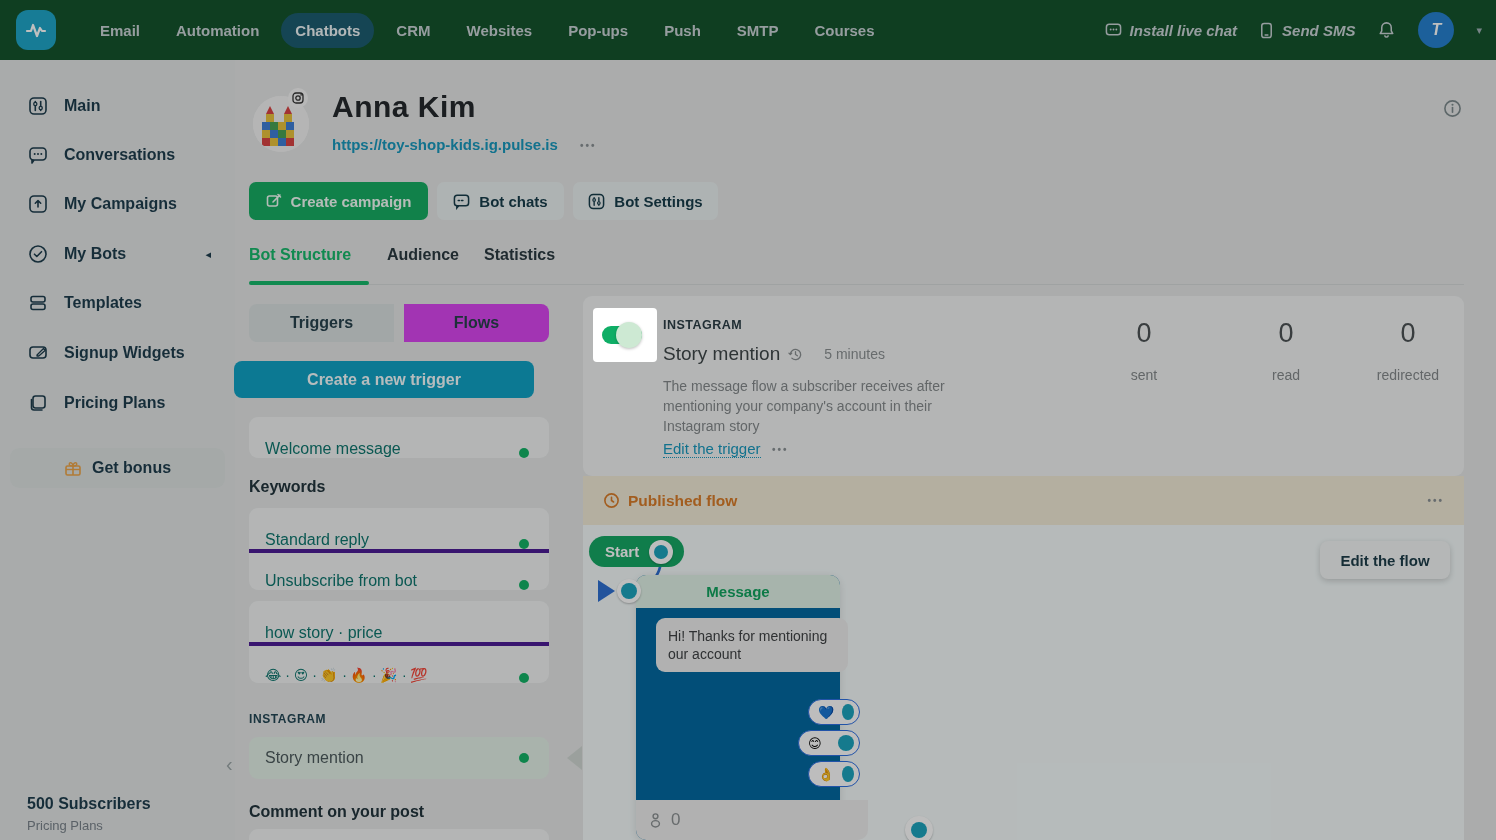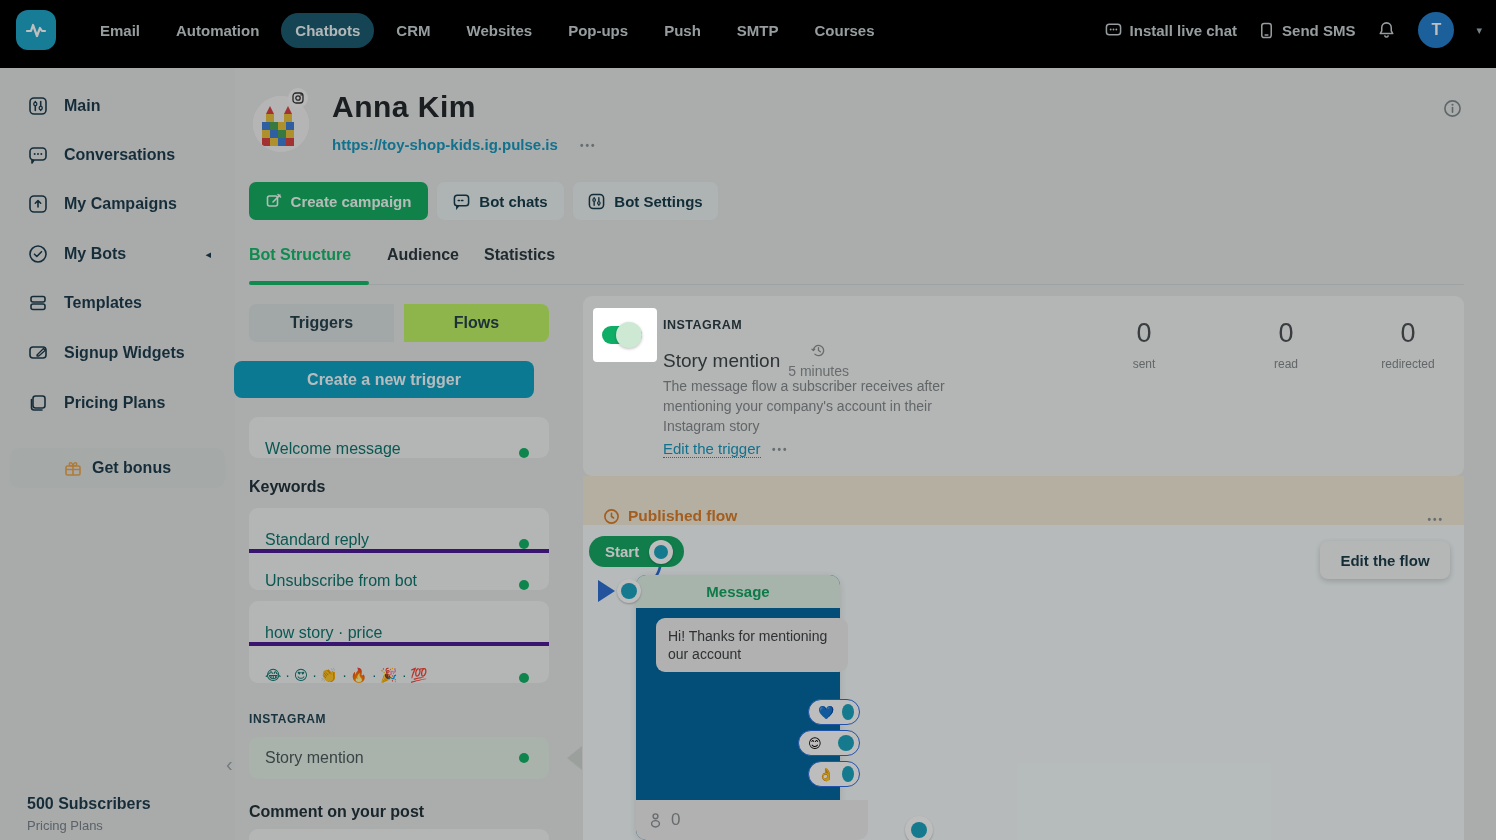--- a/index.html
+++ b/index.html
@@ -1,25 +1,25 @@
 <!DOCTYPE html>
 <html><head>
 <meta charset="utf-8">
 <style>
   * { margin:0; padding:0; box-sizing:border-box; }
   body { font-family:"Liberation Sans","DejaVu Sans",sans-serif; }
   .app { position:relative; width:1496px; height:840px; background:#e4e6e6; overflow:hidden; }
 
   
-  .nav { position:absolute; left:0; top:0; width:1496px; height:68px; background:#000000; display:flex; align-items:center; z-index:10; }
+  .nav { position:absolute; left:0; top:0; width:1496px; height:60px; background:#14532d; display:flex; align-items:center; z-index:10; }
   .logo { position:absolute; left:16px; top:10px; width:40px; height:40px; border-radius:12px; background:#1fa6c8; display:flex; align-items:center; justify-content:center; cursor:pointer; }
   .nav-items { position:absolute; left:86px; top:0; height:60px; display:flex; align-items:center; gap:8px; }
   .nav-item { color:#c9d2d5; font-size:15px; font-weight:600; padding:9px 14px; border-radius:18px; cursor:pointer; white-space:nowrap; }
   .nav-item.active { background:#1d5d70; color:#eef4f6; }
-  .nav-right { position:absolute; right:14px; top:0; height:60px; display:flex; align-items:center; gap:22px; }
+  .nav-right { position:absolute; right:14px; top:0; height:60px; display:flex; align-items:center; gap:22px;font-style:italic; }
   .nav-link { display:flex; align-items:center; gap:8px; color:#c9d2d5; font-size:15px; font-weight:600; cursor:pointer; }
   .bell { color:#c9d2d5; cursor:pointer; display:flex; }
   .avatar-t { width:36px; height:36px; border-radius:50%; background:#2680cf; color:#fff; font-size:16px; font-weight:700; display:flex; align-items:center; justify-content:center; cursor:pointer; }
   .caret { color:#9fb0b5; font-size:11px; cursor:pointer; }
 
   
   .sidebar { position:absolute; left:0; top:60px; width:235px; height:780px; background:#e2e5e5; }
   .side-item { position:absolute; left:0; width:235px; height:36px; display:flex; align-items:center; gap:16px; padding-left:28px; color:#1e3d4d; font-size:16px; font-weight:600; cursor:pointer; }
   .side-item .tri { position:absolute; right:24px; font-size:11px; color:#1e3d4d; }
   .get-bonus { position:absolute; left:10px; top:388px; width:215px; height:40px; background:#dde2e1; border-radius:9px; display:flex; align-items:center; justify-content:center; gap:10px; color:#1e3d4d; font-size:16px; font-weight:700; cursor:pointer; }
@@ -44,46 +44,46 @@
   .btn-settings { left:573px; width:145px;text-align:right; }
   .tab { position:absolute; top:246px; font-size:16px; font-weight:700; color:#2b3a41; cursor:pointer; }
   .tab.active { color:#17b86b;text-align:right; }
   .tab-underline { position:absolute; left:249px; top:281px; width:120px; height:4px; background:#17b86b; border-radius:2px; }
   .tabs-divider { position:absolute; left:249px; top:284px; width:1215px; height:1px; background:#d4d9d9; }
 
   
   .seg { position:absolute; left:249px; top:304px; width:300px; height:38px; border-radius:8px; overflow:hidden; display:flex; }
   .seg > div { flex:1; display:flex; align-items:center; justify-content:center; font-size:16px; font-weight:700; color:#27424d; cursor:pointer; }
   .seg-active { background:#d9dfdf; }
-  .seg-idle { background:#bef264;margin-left:10px; }
+  .seg-idle { background:#d946ef;margin-left:10px; }
   .btn-teal { position:absolute; left:234px; top:361px; width:300px; height:37px; background:#11a2c4; color:#f3fbfd; border:none; border-radius:8px; font-size:16px; font-weight:700; cursor:pointer; font-family:inherit; }
   .row-card { position:absolute; left:249px; width:300px; background:#f0f2f2; border-radius:9px; overflow:hidden; }
   .trig-row { height:41px; display:flex; align-items:flex-end; justify-content:space-between; padding:0 20px 0 16px; font-size:16px; color:#0f766e; cursor:pointer; }
   .trig-row + .trig-row { border-top:4px solid #4c1d95; }
   .gdot { width:10px; height:10px; border-radius:50%; background:#13b266; flex:none; }
   .list-header { position:absolute; left:249px; font-size:16px; font-weight:700; color:#22343c; }
   .ig-label-side { position:absolute; left:249px; top:712px; font-size:12px; font-weight:700; letter-spacing:.6px; color:#234654; }
   .story-row { position:absolute; left:249px; top:737px; width:300px; height:42px; background:#e2efe6; border-radius:9px; display:flex; align-items:center; justify-content:space-between; padding:0 20px 0 16px; font-size:16px; color:#4c5a5c; cursor:pointer; }
   .story-arrow { position:absolute; left:567px; top:746px; width:0; height:0; border-top:12px solid transparent; border-bottom:12px solid transparent; border-right:15px solid #cfd6d2; }
   .partial-row { position:absolute; left:249px; top:829px; width:300px; height:11px; background:#f0f2f2; border-radius:9px 9px 0 0; }
 
   
   .detail-card { position:absolute; left:583px; top:296px; width:881px; height:180px; background:#f0f2f2; border-radius:9px; }
   .d-ig { position:absolute; left:663px; top:318px; font-size:12.5px; font-weight:700; letter-spacing:.5px; color:#2c3e46; }
   .d-title { position:absolute; left:663px; top:343px; font-size:19px; color:#3f4749; display:flex; align-items:center; gap:8px; }
-  .d-timer { color:#8b9092; font-size:14px; display:flex; align-items:center; gap:5px;flex-direction:column; }
+  .d-timer { color:#8b9092; font-size:14px; display:flex; align-items:center; gap:21px; }
   .d-desc { position:absolute; left:663px; top:376px; width:305px; font-size:14px; line-height:20px; color:#84898b; }
   .d-edit { position:absolute; left:663px; top:440px; font-size:15px; font-weight:400; color:#1898bd; border-bottom:1.5px dotted #1898bd; cursor:pointer; }
   .d-edit-dots { position:absolute; left:772px; top:444px; }
   .stat { position:absolute; top:318px; text-align:center; }
   .stat .v { font-size:27px; color:#4c5254; font-weight:400; }
-  .stat .l { font-size:12px; color:#84898b; margin-top:8px; }
-
-  
-  .pub-bar { position:absolute; left:583px; top:476px; width:881px; height:49px; background:#f1ead6; display:flex; align-items:flex-end; padding:0 20px; gap:8px; }
+  .stat .l { font-size:14px; color:#84898b; margin-top:18px; }
+
+  
+  .pub-bar { position:absolute; left:583px; top:476px; width:881px; height:49px; background:#f1ead6; display:flex; align-items:center; padding:0 20px; gap:8px; }
   .pub-label { color:#d87c2a; font-size:15.5px; font-weight:600; }
   .pub-dots { margin-left:auto; }
 
   
   .canvas { position:absolute; left:583px; top:525px; width:881px; height:315px; background:#f3f9f9; }
   .edge-svg { position:absolute; left:0; top:0; z-index:1; }
   .start-node { position:absolute; left:6px; top:11px; width:95px; height:31px; background:#16a765; border-radius:17px; display:flex; align-items:center; padding:0 5px 0 16px; gap:10px; cursor:pointer; z-index:2; }
   .start-label { color:#fff; font-size:15px; font-weight:700; }
   .port { border-radius:50%; background:#fdfdfd; display:flex; align-items:center; justify-content:center; box-shadow:0 1px 2px rgba(0,0,0,.25); cursor:pointer; }
   .port .pin { border-radius:50%; background:#1ca3bd; }

